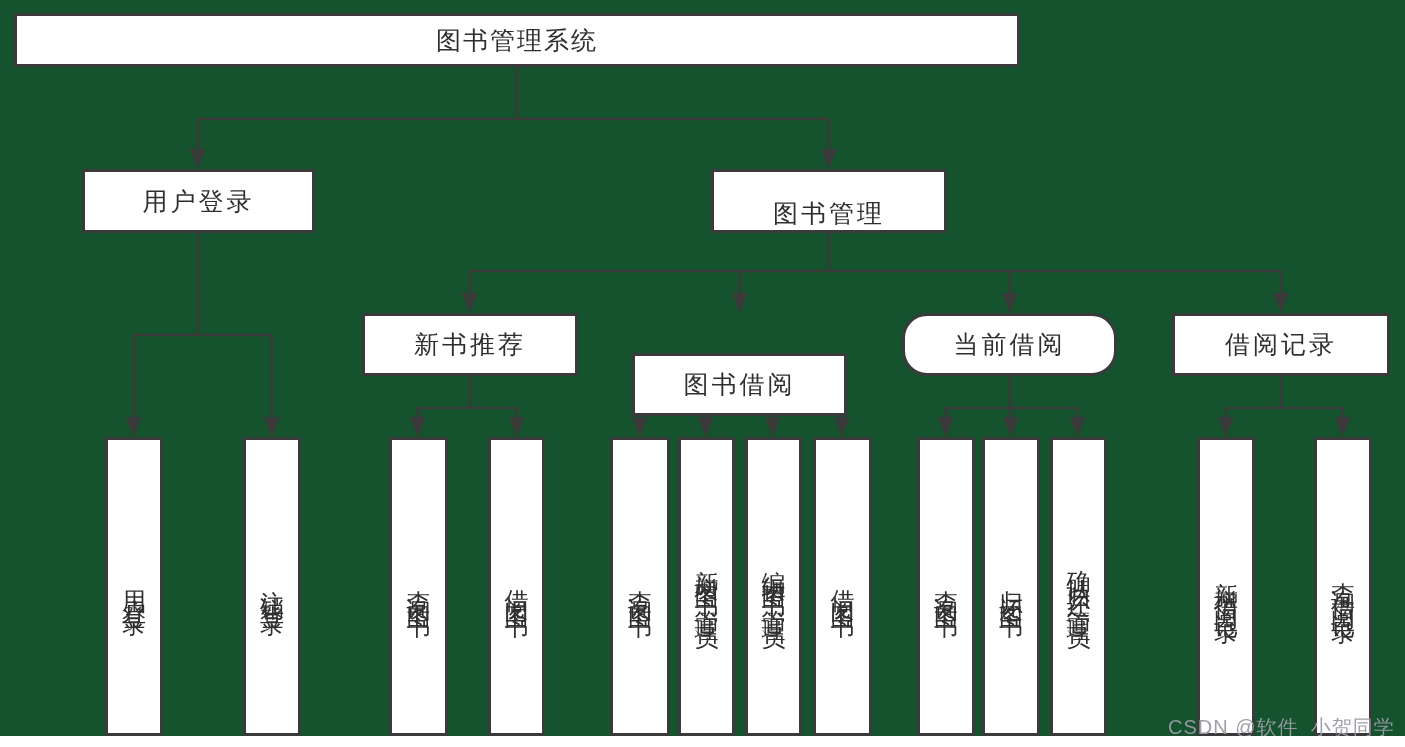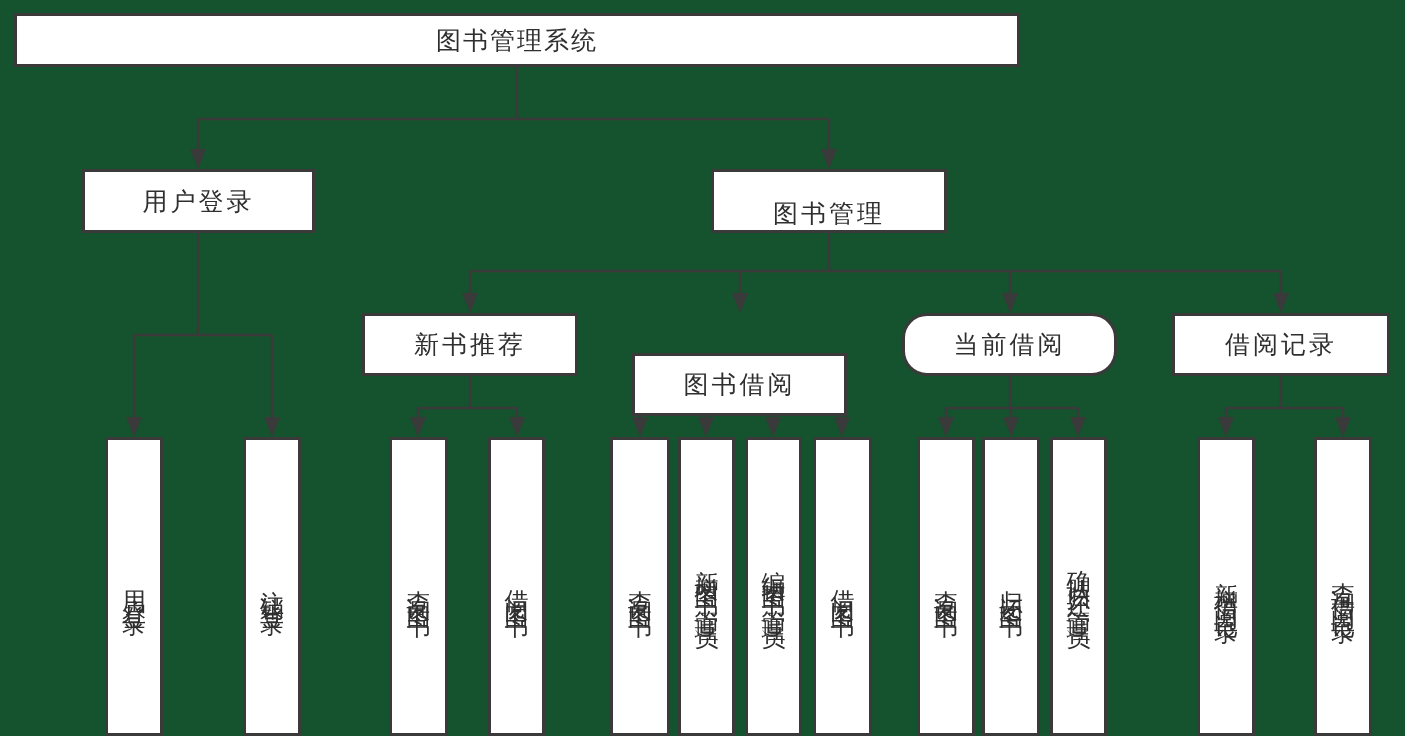--- a/index.html
+++ b/index.html
@@ -161,14 +161,15 @@
     <span class="label">确认归还（管理员）</span>
   </div>
 
   <div class="box vbox" style="left:1197px; top:437px; width:58px; height:299px;">
     <span class="label">新增借阅记录</span>
   </div>
   <div class="box vbox" style="left:1314px; top:437px; width:58px; height:299px;">
     <span class="label">查询借阅记录</span>
   </div>
 
+  <div class="watermark">CSDN @软件_小贺同学</div>
 
 </div>
 
 </body></html>

